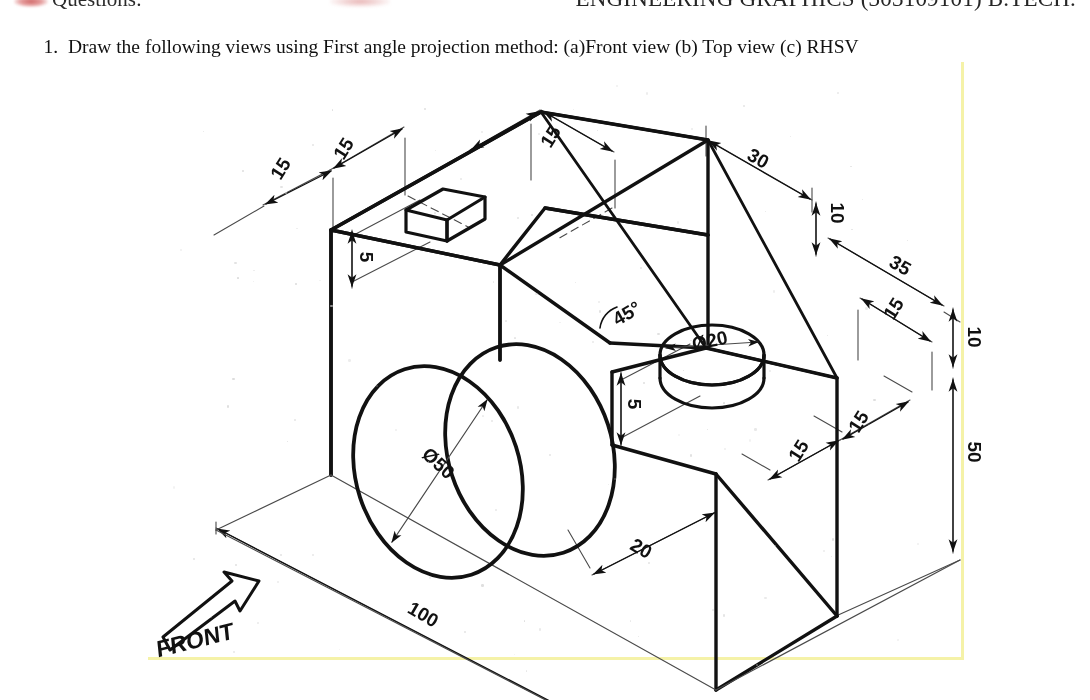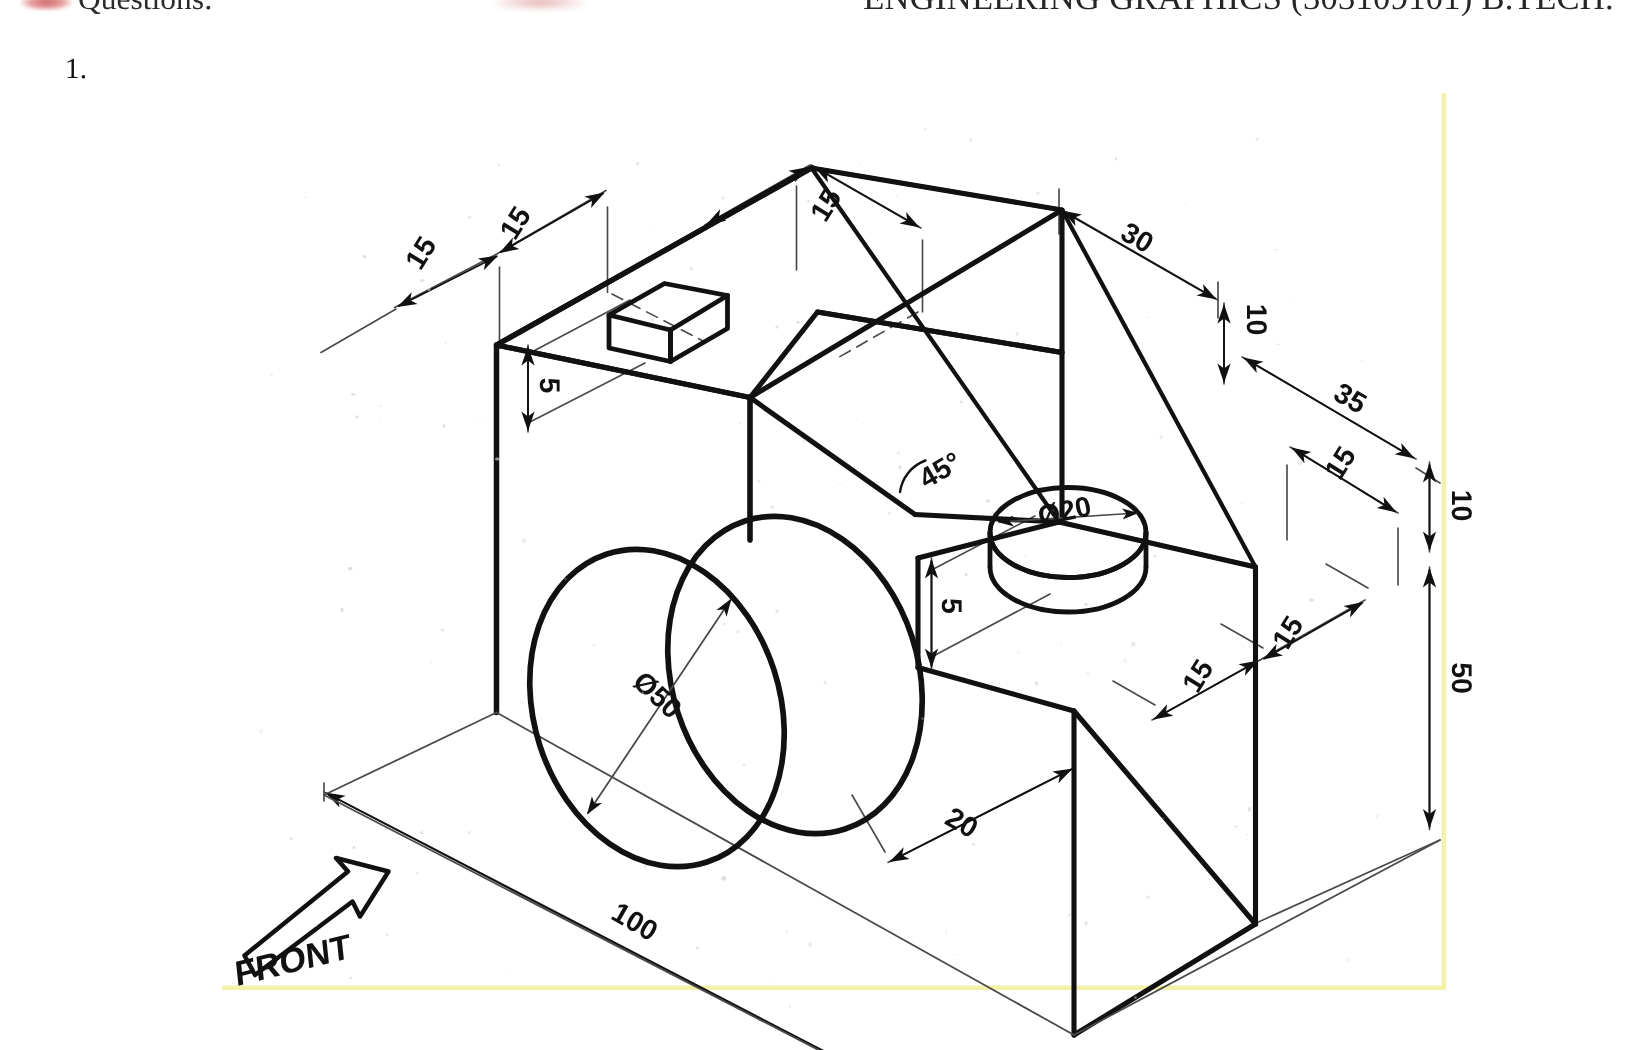--- a/index.html
+++ b/index.html
@@ -74,20 +74,21 @@
 
 <div id="header-strip">
   <div id="header-blob"></div>
   <div id="header-blob2"></div>
   <div id="header-left">Questions:</div>
   <div id="header-right">ENGINEERING GRAPHICS (303109101) B.TECH.</div>
 </div>
 
 <div id="question-row">
   <div id="question-number">1.</div>
+  <div id="question-text">Draw the following views using First angle projection method: (a)Front view (b) Top view (c) RHSV</div>
 </div>
 
 <div id="page-frame"></div>
 
 <div id="drawing-wrap">
 <svg id="drawing-svg" width="1090" height="640" viewBox="0 0 1090 640" xmlns="http://www.w3.org/2000/svg">
 
   <defs>
     <marker id="ah" markerWidth="10" markerHeight="8" refX="9" refY="4" orient="auto">
       <path d="M0,0.6 L10,4 L0,7.4 L2.6,4 Z" fill="#111"></path>

